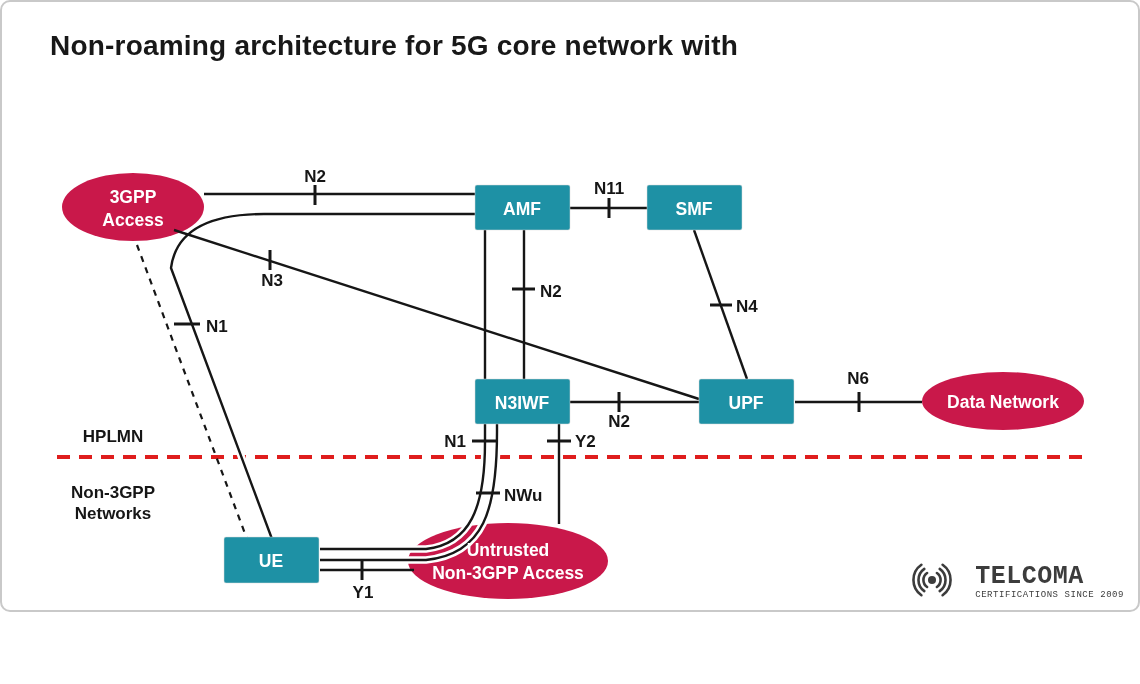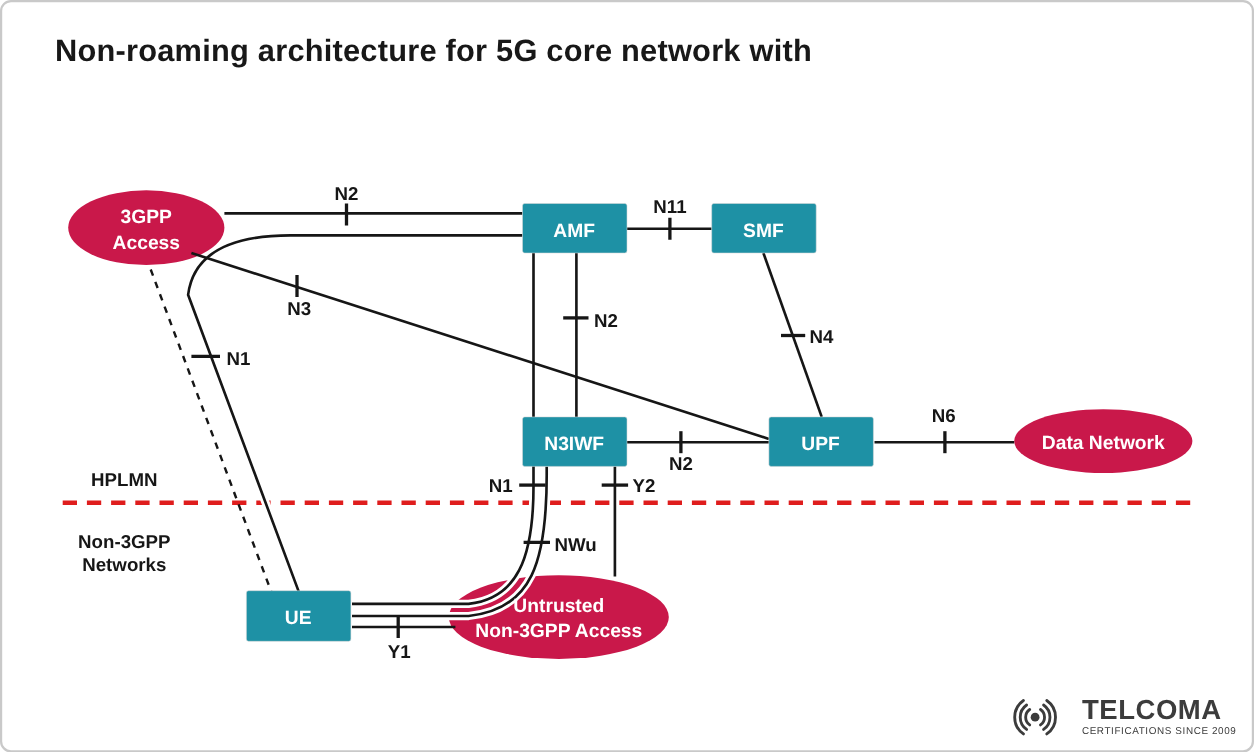--- a/index.html
+++ b/index.html
@@ -1,17 +1,17 @@
 <!DOCTYPE html>
 <html><head>
 <meta charset="utf-8">
 <style>
   html,body { margin:0; padding:0; background:#ffffff; }
   #canvas {
-    position:relative; width:1140px; height:684px;
+    position:relative; width:1140px; height:612px;
     background:#ffffff; box-sizing:border-box;
     border:2px solid #c9c9c9; border-radius:10px; overflow:hidden;
     font-family:"Liberation Sans", sans-serif;
   }
   #title {
     position:absolute; left:48px; top:26px;
     font-size:28px; line-height:36px; font-weight:700;
     color:#181818; letter-spacing:0.2px;
   }
   svg.diagram { position:absolute; left:0; top:0; }
@@ -20,21 +20,21 @@
   .lnd  { stroke:#161616; stroke-width:2.2; fill:none; stroke-dasharray:6 6; }
   .case { stroke:#ffffff; stroke-width:7.5; fill:none; }
   .tick { stroke:#161616; stroke-width:3; }
   .divider { stroke-width:4; stroke-dasharray:13 9; fill:none; }
   .lbl    { font-size:17px; font-weight:600; fill:#161616; }
   .region { font-size:17px; font-weight:600; fill:#161616; }
   .node-text { font-size:17.5px; font-weight:700; fill:#ffffff; }
   .node-rect { stroke:#d9d9d9; stroke-width:0.5; }
   #logo {
     position:absolute; right:14px; bottom:10px;
-    display:flex; align-items:flex-start; gap:20px; color:#3c3c3c;
+    display:flex; align-items:flex-end; gap:20px; color:#3c3c3c;font-family:Liberation Mono, monospace;
   }
   #logo .logo-text { display:flex; flex-direction:column; }
   #logo .logo-name {
     font-size:25px; font-weight:700; letter-spacing:0.5px; line-height:24px; color:#3c3c3c;
   }
   #logo .logo-tagline {
     font-size:9px; font-weight:400; letter-spacing:0.55px; margin-top:1px; color:#3c3c3c;
   }
 </style>
 </head>

